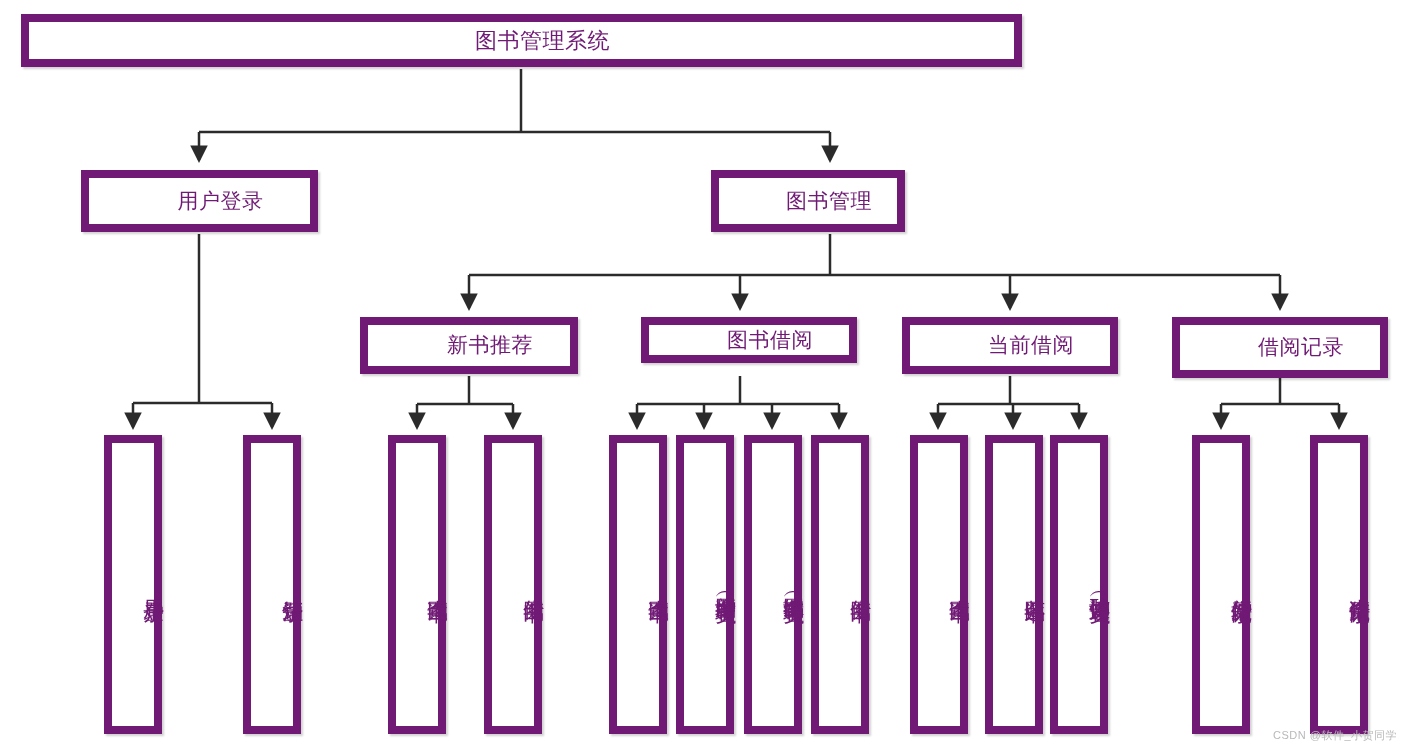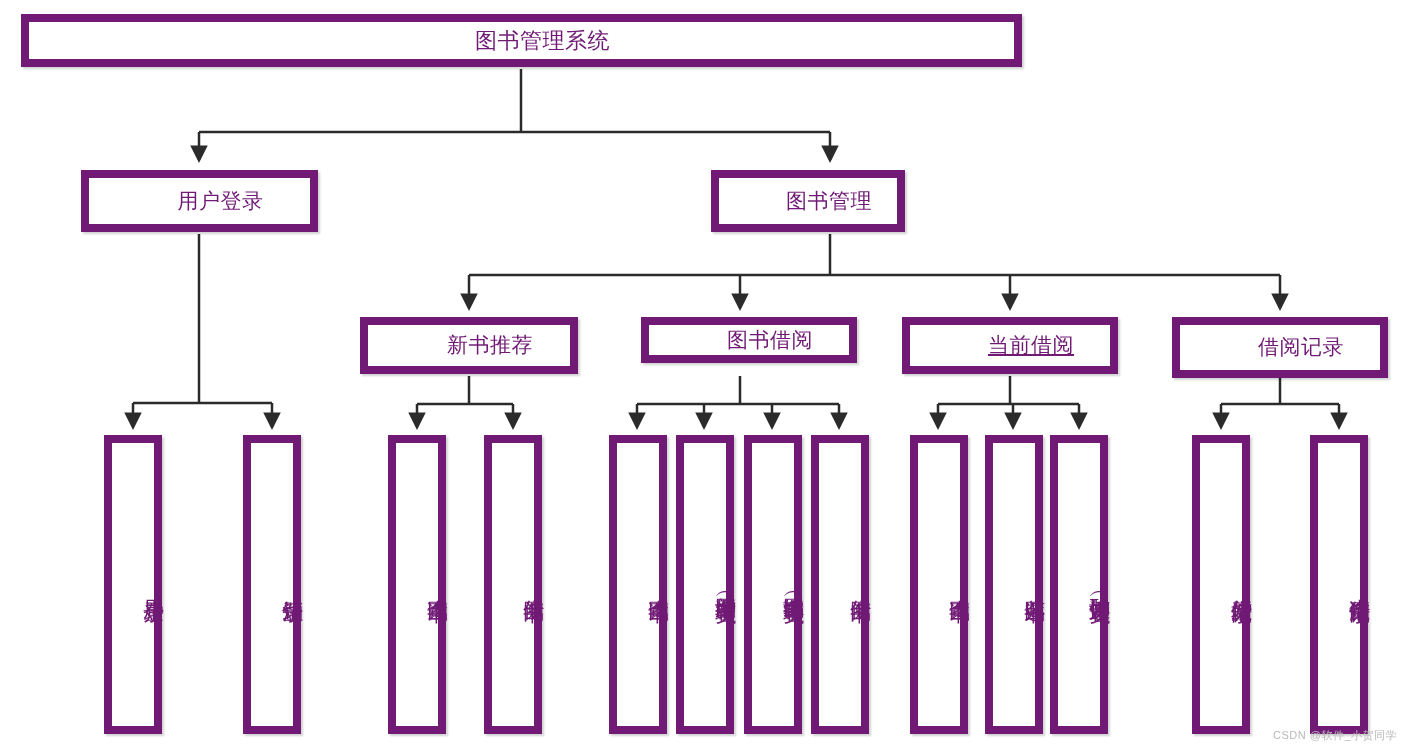--- a/index.html
+++ b/index.html
@@ -141,21 +141,21 @@
   </div>
 
   <div class="node" style="left:360px; top:317px; width:218px; height:57px;">
     <span class="lbl">新书推荐</span>
   </div>
 
   <div class="node" style="left:632px; top:317px; width:216px; height:46px;margin-left:9px;">
     <span class="lbl">图书借阅</span>
   </div>
 
-  <div class="node" style="left:902px; top:317px; width:216px; height:57px;text-decoration:underline;">
+  <div class="node" style="left:902px; top:317px; width:216px; height:57px;">
     <span class="lbl">当前借阅</span>
   </div>
 
   <div class="node" style="left:1172px; top:317px; width:216px; height:61px;">
     <span class="lbl">借阅记录</span>
   </div>
 
   <div class="node vertical" style="left:104px; top:435px; width:58px; height:299px;">
     <span class="lbl">用户登录</span>
   </div>

